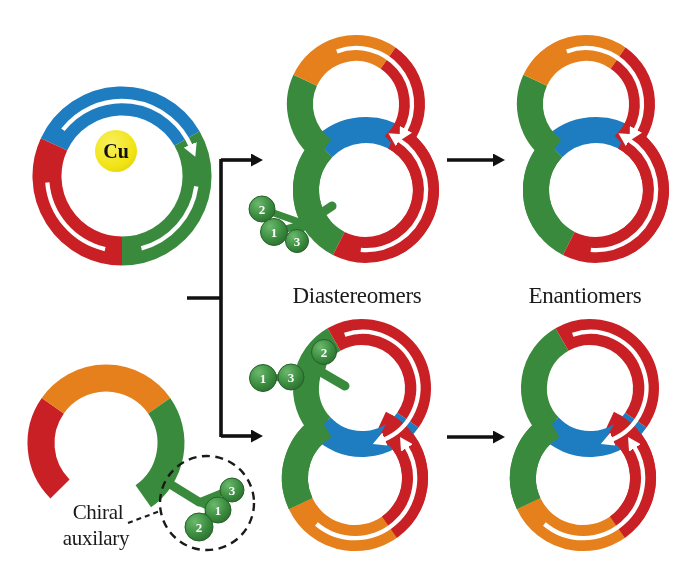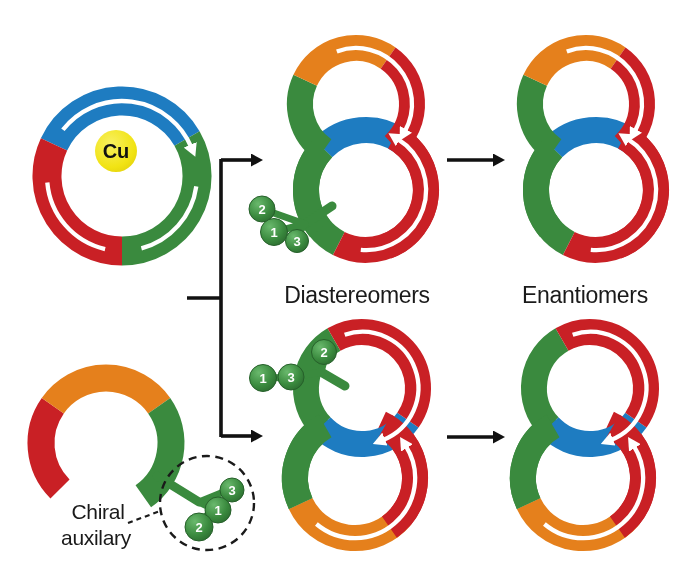--- a/index.html
+++ b/index.html
@@ -1,18 +1,18 @@
 <!DOCTYPE html>
 <html style="--red: #c92025; --green: #3a8a3e; --green-dark: #26602a; --green-light: #6ab96d; --blue: #1e7cc1; --orange: #e5801c; --yellow: #f1e313; --yellow-dark: #d9c40a; --ink: #111111; --background: #ffffff;"><head>
 <meta charset="utf-8">
 <style>
   html,body{margin:0;padding:0;background:#ffffff;}
   .canvas{
     position:relative;width:700px;height:584px;background:var(--background,#fff);
-    font-family:Liberation Sans, sans-serif;overflow:hidden;
+    font-family:Liberation Serif, serif;overflow:hidden;
   }
   svg{display:block;}
   .ring-arc{fill:none;stroke-linecap:butt;}
   .warrow{fill:none;stroke:#ffffff;stroke-width:4.3;stroke-linecap:butt;}
   .connector{fill:none;stroke:var(--ink,#111);stroke-width:3.6;stroke-linecap:butt;}
   .tube{fill:none;stroke:var(--green,#3a8a3e);stroke-width:9;stroke-linecap:round;}
   .tube-thin{fill:none;stroke:var(--green,#3a8a3e);stroke-width:7;stroke-linecap:round;}
   .ball{stroke:var(--green-dark,#2a6b2e);stroke-width:1;}
   .ball-label{fill:#ffffff;font-size:13px;font-weight:bold;text-anchor:middle;}
   .fig-label{fill:#1a1a1a;font-size:23px;text-anchor:middle;letter-spacing:-0.3px;}

